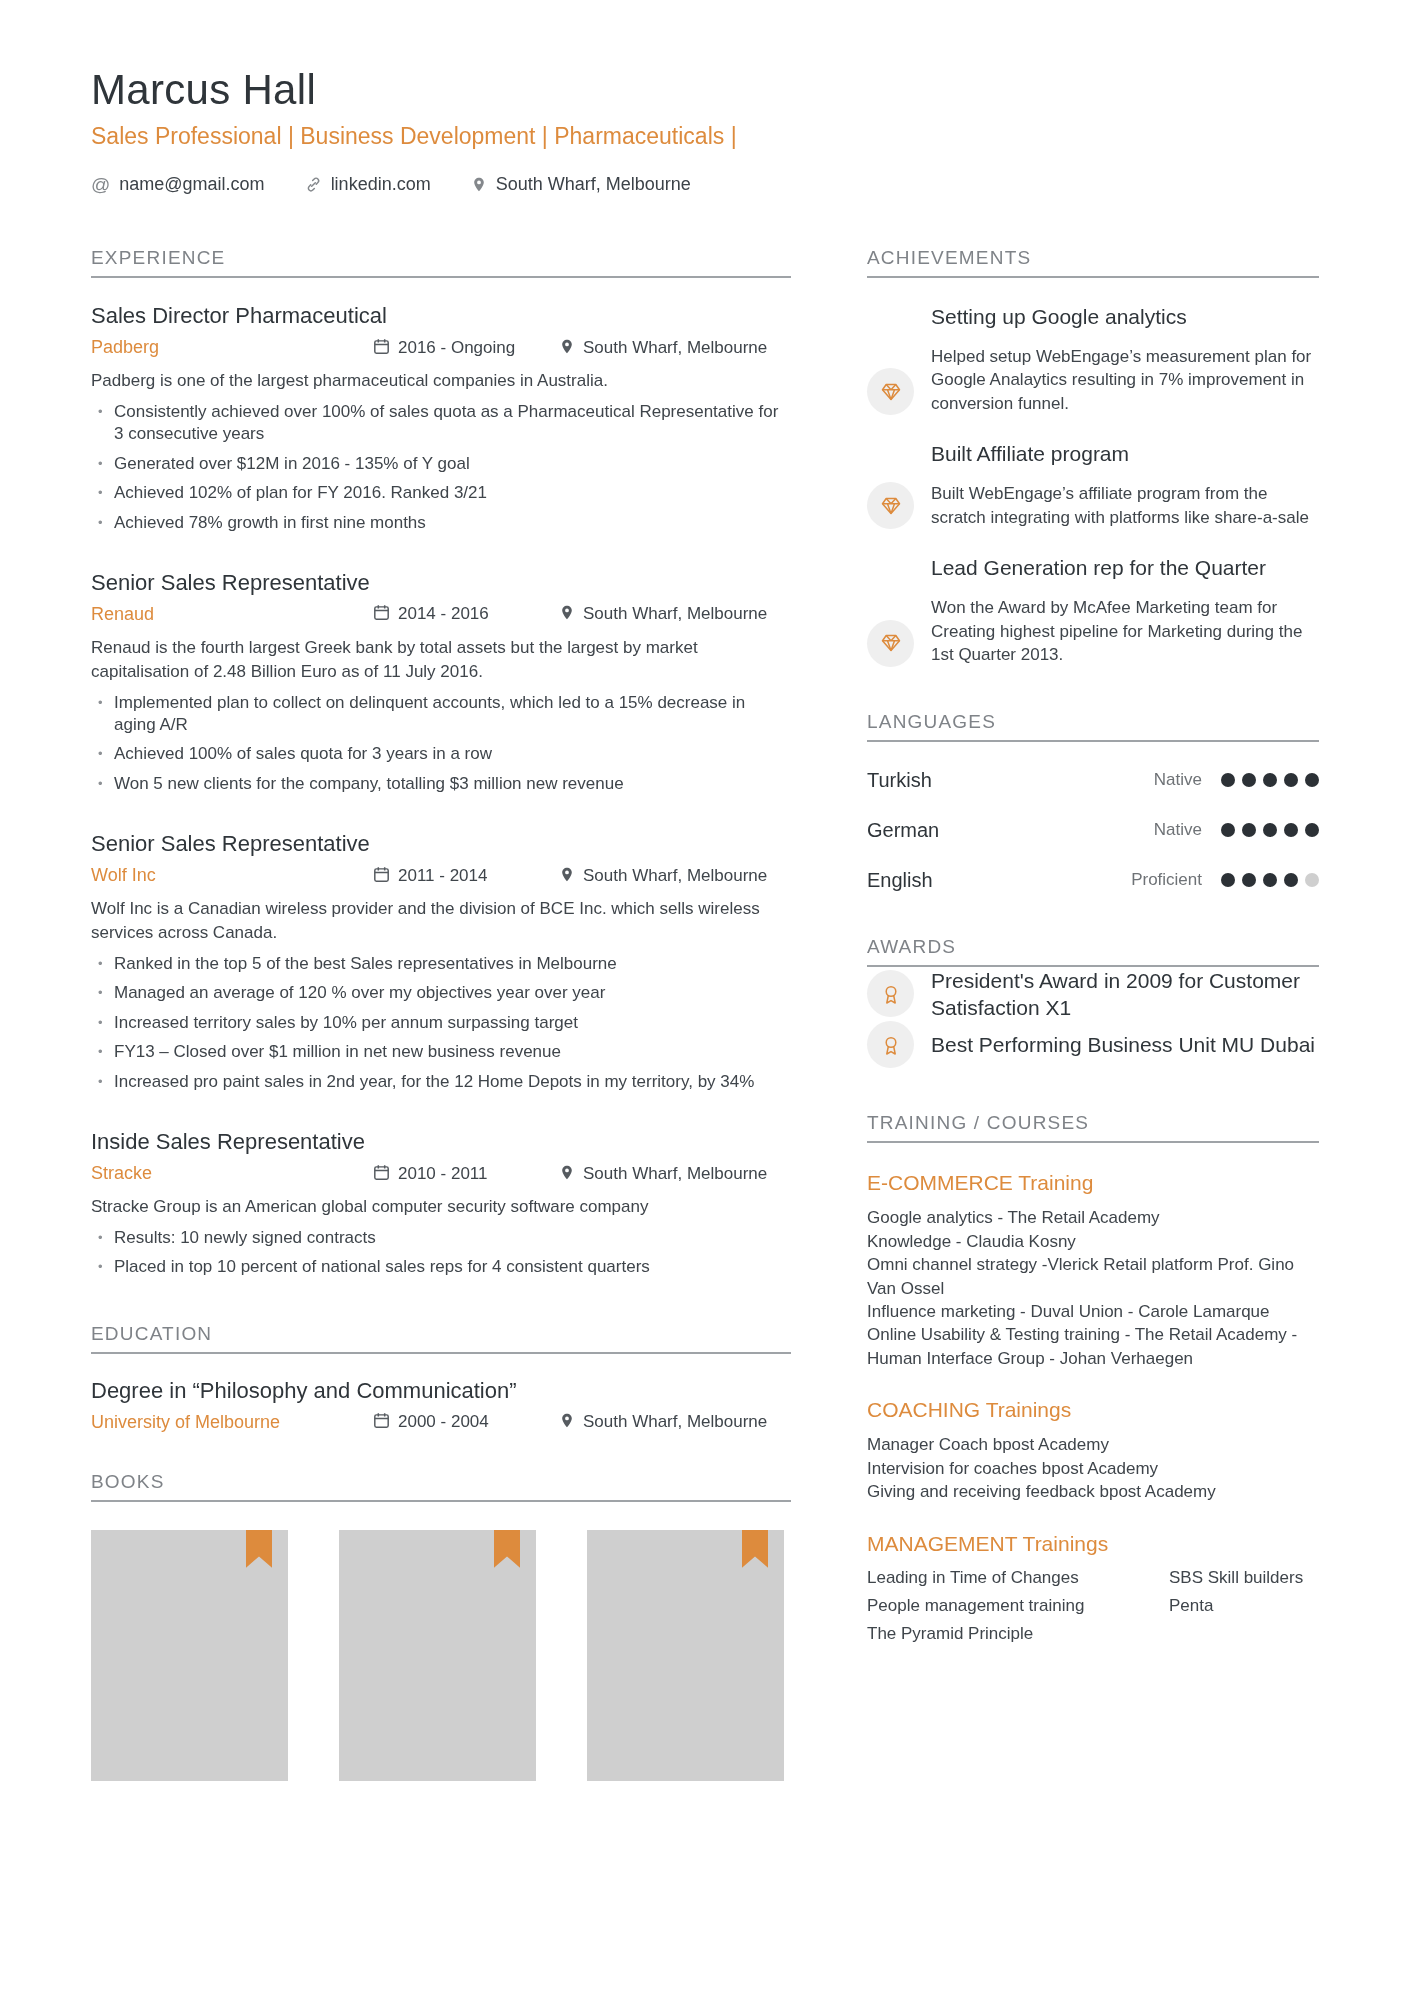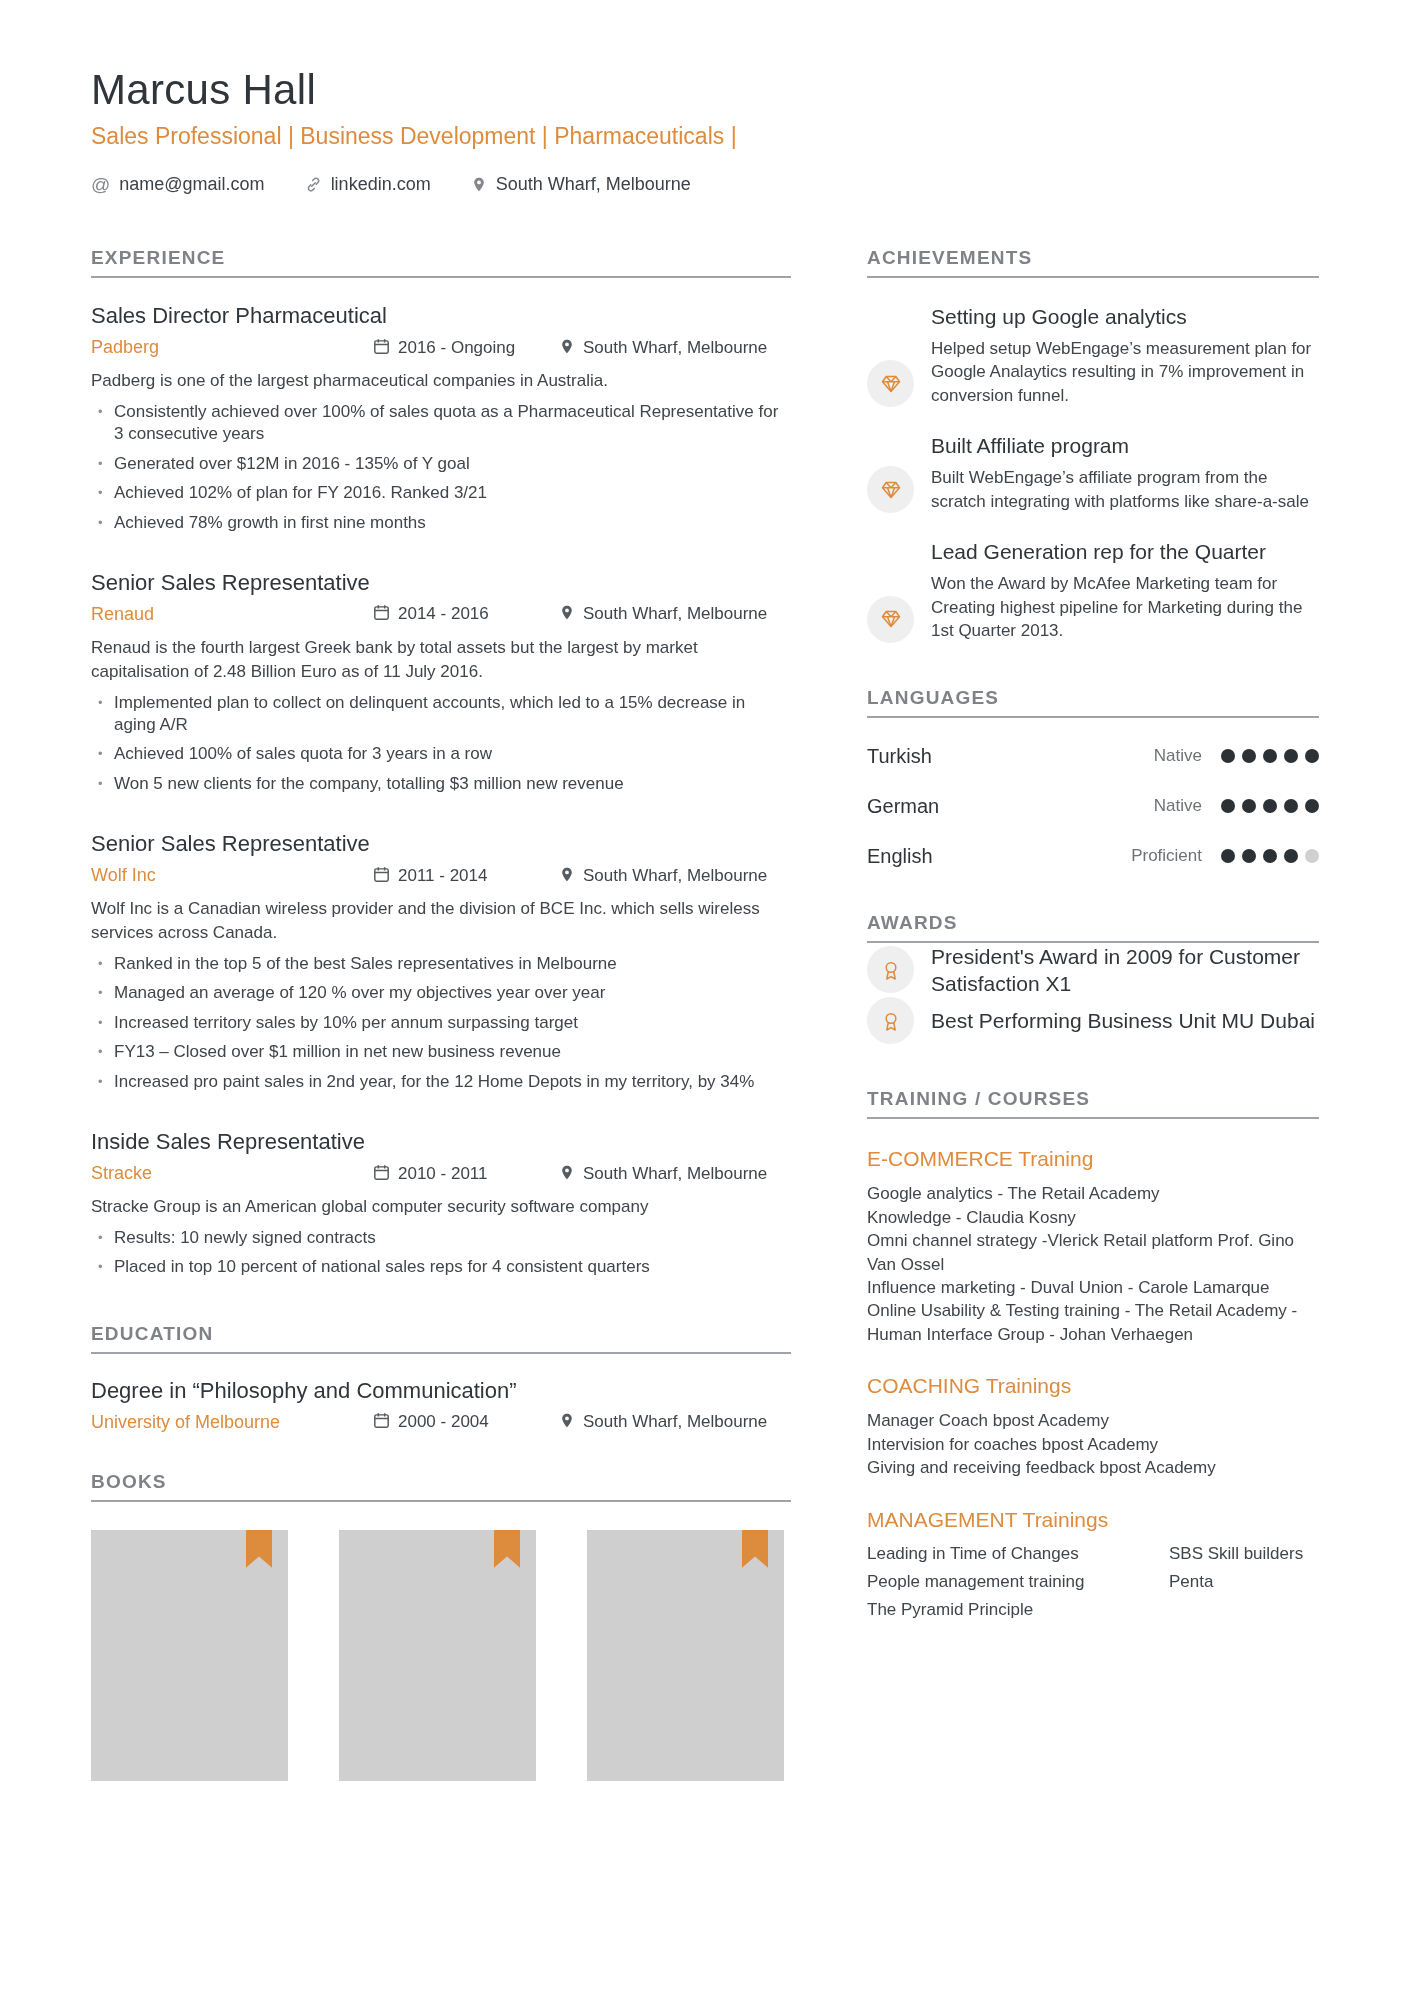--- a/index.html
+++ b/index.html
@@ -19,21 +19,21 @@
   .contact{display:flex;align-items:center;gap:9px;white-space:nowrap}
   .contact .icn{color:#84888c;display:flex;align-items:center}
   .at-glyph{font-size:19px;color:#84888c;line-height:1}
 
   
   .columns{display:flex;gap:76px;margin-top:52px}
   .col-left{width:700px;flex:none}
   .col-right{flex:1;min-width:0}
 
   
-  .sec{font-size:19px;font-weight:700;color:var(--muted);letter-spacing:1.2px;padding-bottom:7px;border-bottom:2px solid var(--rule)}
+  .sec{font-size:19px;font-weight:400;color:var(--muted);letter-spacing:1.2px;padding-bottom:7px;border-bottom:2px solid var(--rule)}
 
   
   .job{margin-top:25px;margin-bottom:36px}
   .role{font-size:22px;font-weight:500;color:var(--text-dark)}
   .meta-row{display:flex;align-items:center;margin-top:8px;font-size:17px}
   .company{flex:1;color:var(--accent);font-size:18px}
   .meta{display:flex;align-items:flex-start;gap:8px;color:var(--text-body);white-space:nowrap}
   .meta .icn{color:#565b60;display:flex;align-items:center}
   .meta-date{width:186px}
   .meta-loc{width:232px}
@@ -52,21 +52,21 @@
   .bookmark{position:absolute;top:0;right:16px;width:26px;height:38px;background:var(--accent);
     clip-path:polygon(0 0,100% 0,100% 100%,50% 70%,0 100%)}
   .book-title{font-size:20px;color:var(--text-dark);margin-top:20px;line-height:1.25}
   .book-author{font-size:20px;color:var(--accent);line-height:1.3}
 
   
   .ach-item{display:flex;gap:17px;margin-top:27px;align-items:flex-end}
   .icon-circle{width:47px;height:47px;border-radius:50%;background:var(--icon-circle);display:flex;
     align-items:center;justify-content:center;color:var(--accent);flex:none}
   .ach-title{font-size:21px;color:var(--text-dark);font-weight:400}
-  .ach-desc{font-size:17px;line-height:1.38;color:var(--text-body);margin-top:8px}
+  .ach-desc{font-size:17px;line-height:1.38;color:var(--text-body);margin-top:16px}
 
   
   .section-gap{margin-top:44px}
   .lang-row{display:flex;align-items:center;margin-top:27px}
   .lang-name{flex:1;font-size:20px;color:var(--text-dark)}
   .lang-label{font-size:17px;color:#6e7276;margin-right:19px}
   .dots{display:flex;gap:7px;align-items:center}
   .dot{width:14px;height:14px;border-radius:50%;background:var(--dot-empty)}
   .dot.filled{background:var(--dot-filled)}
 

